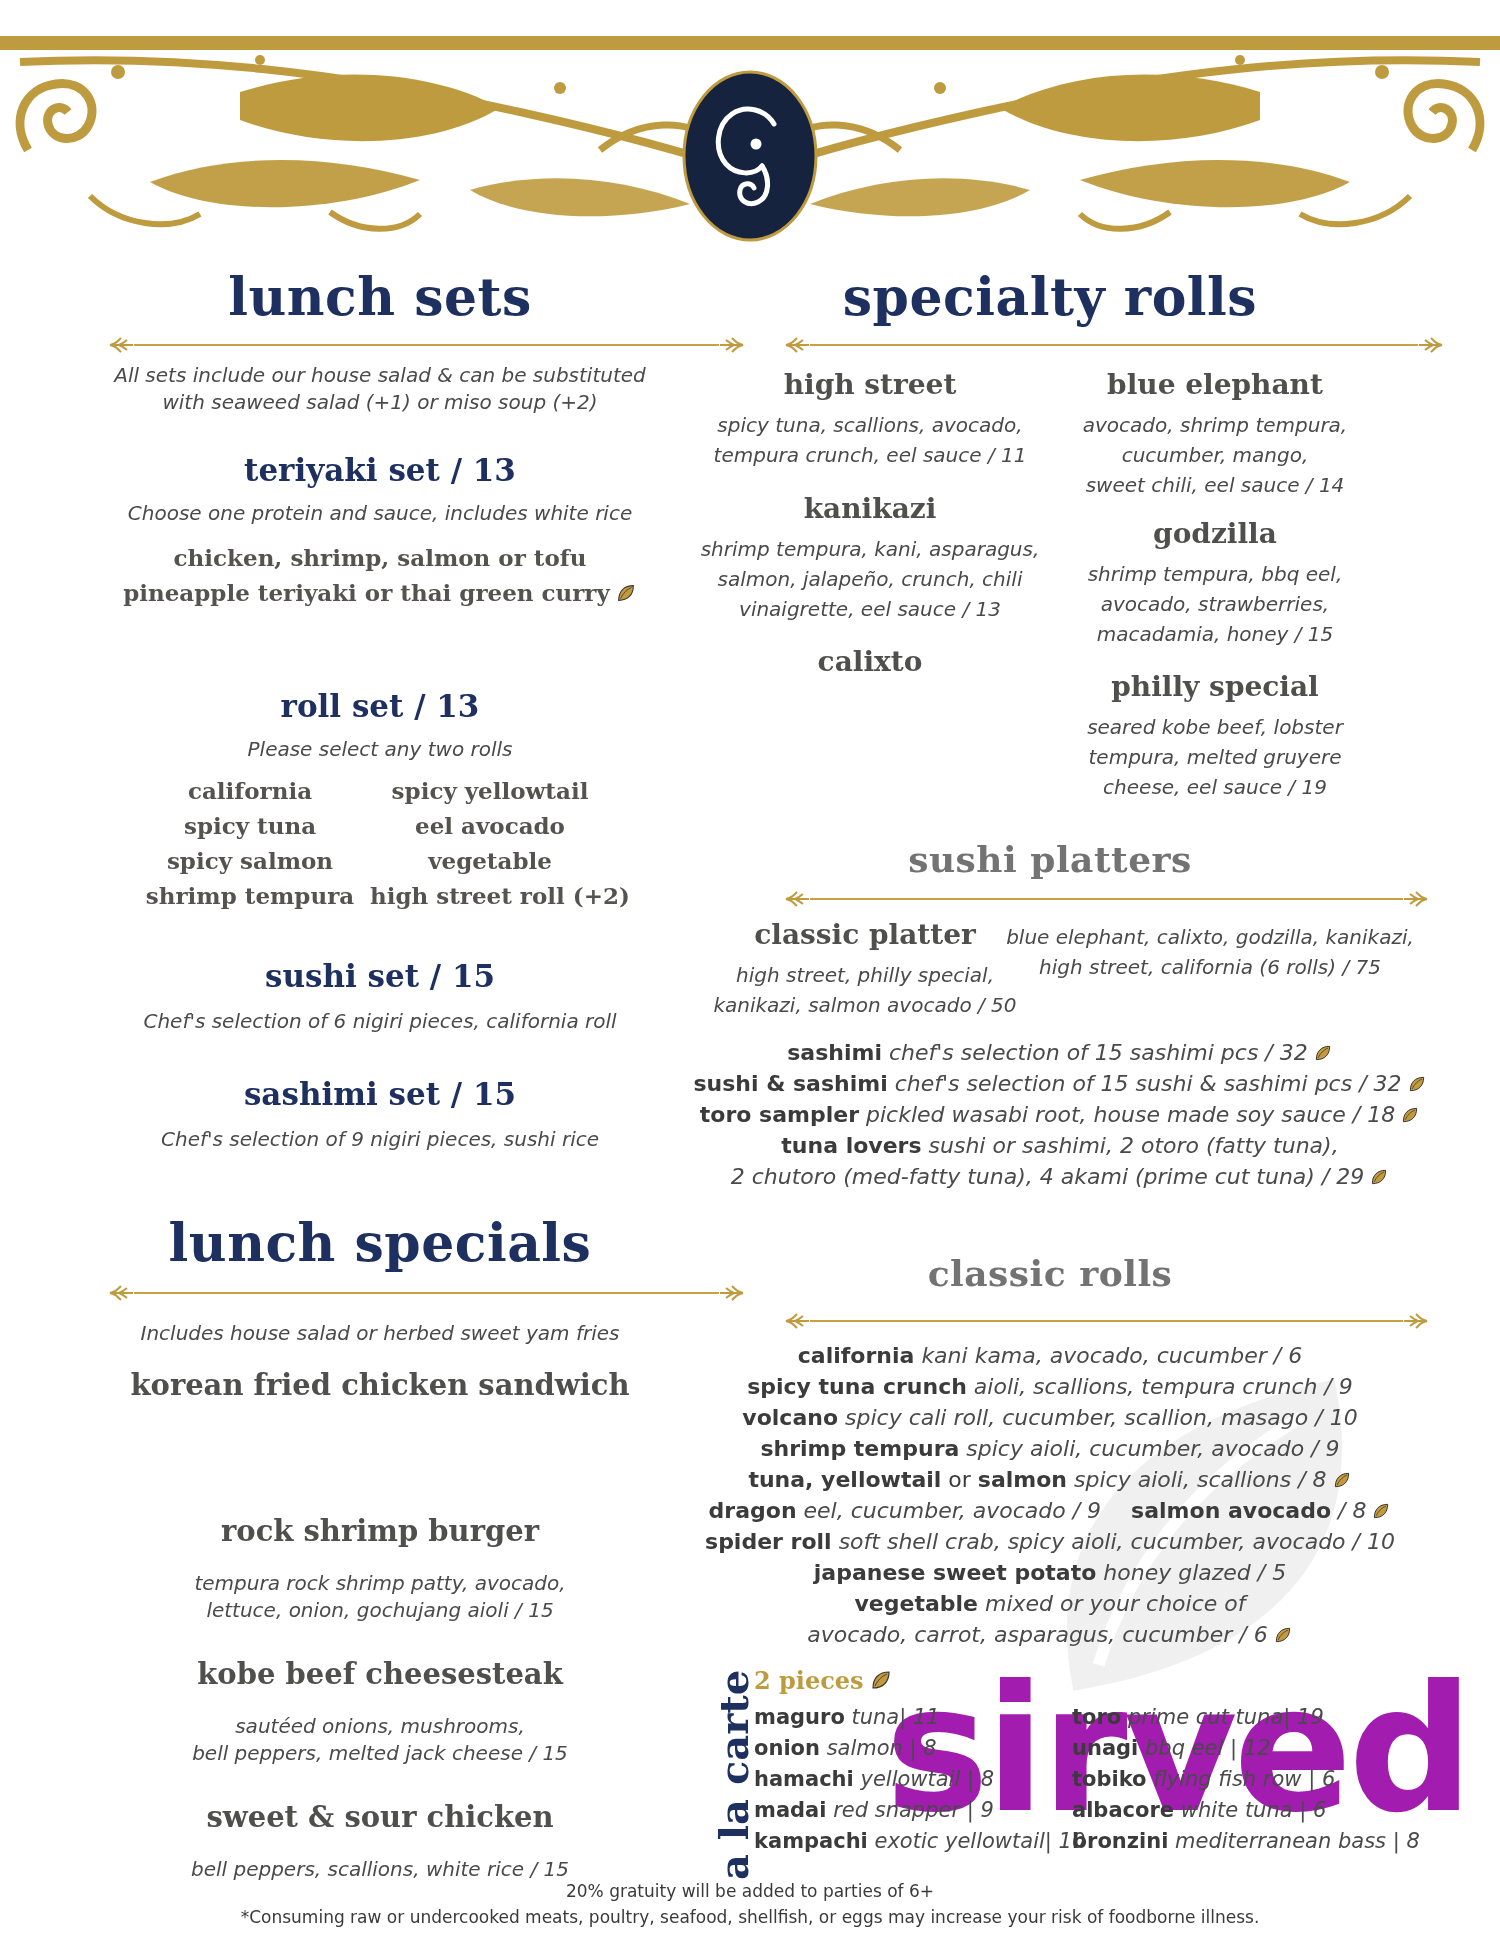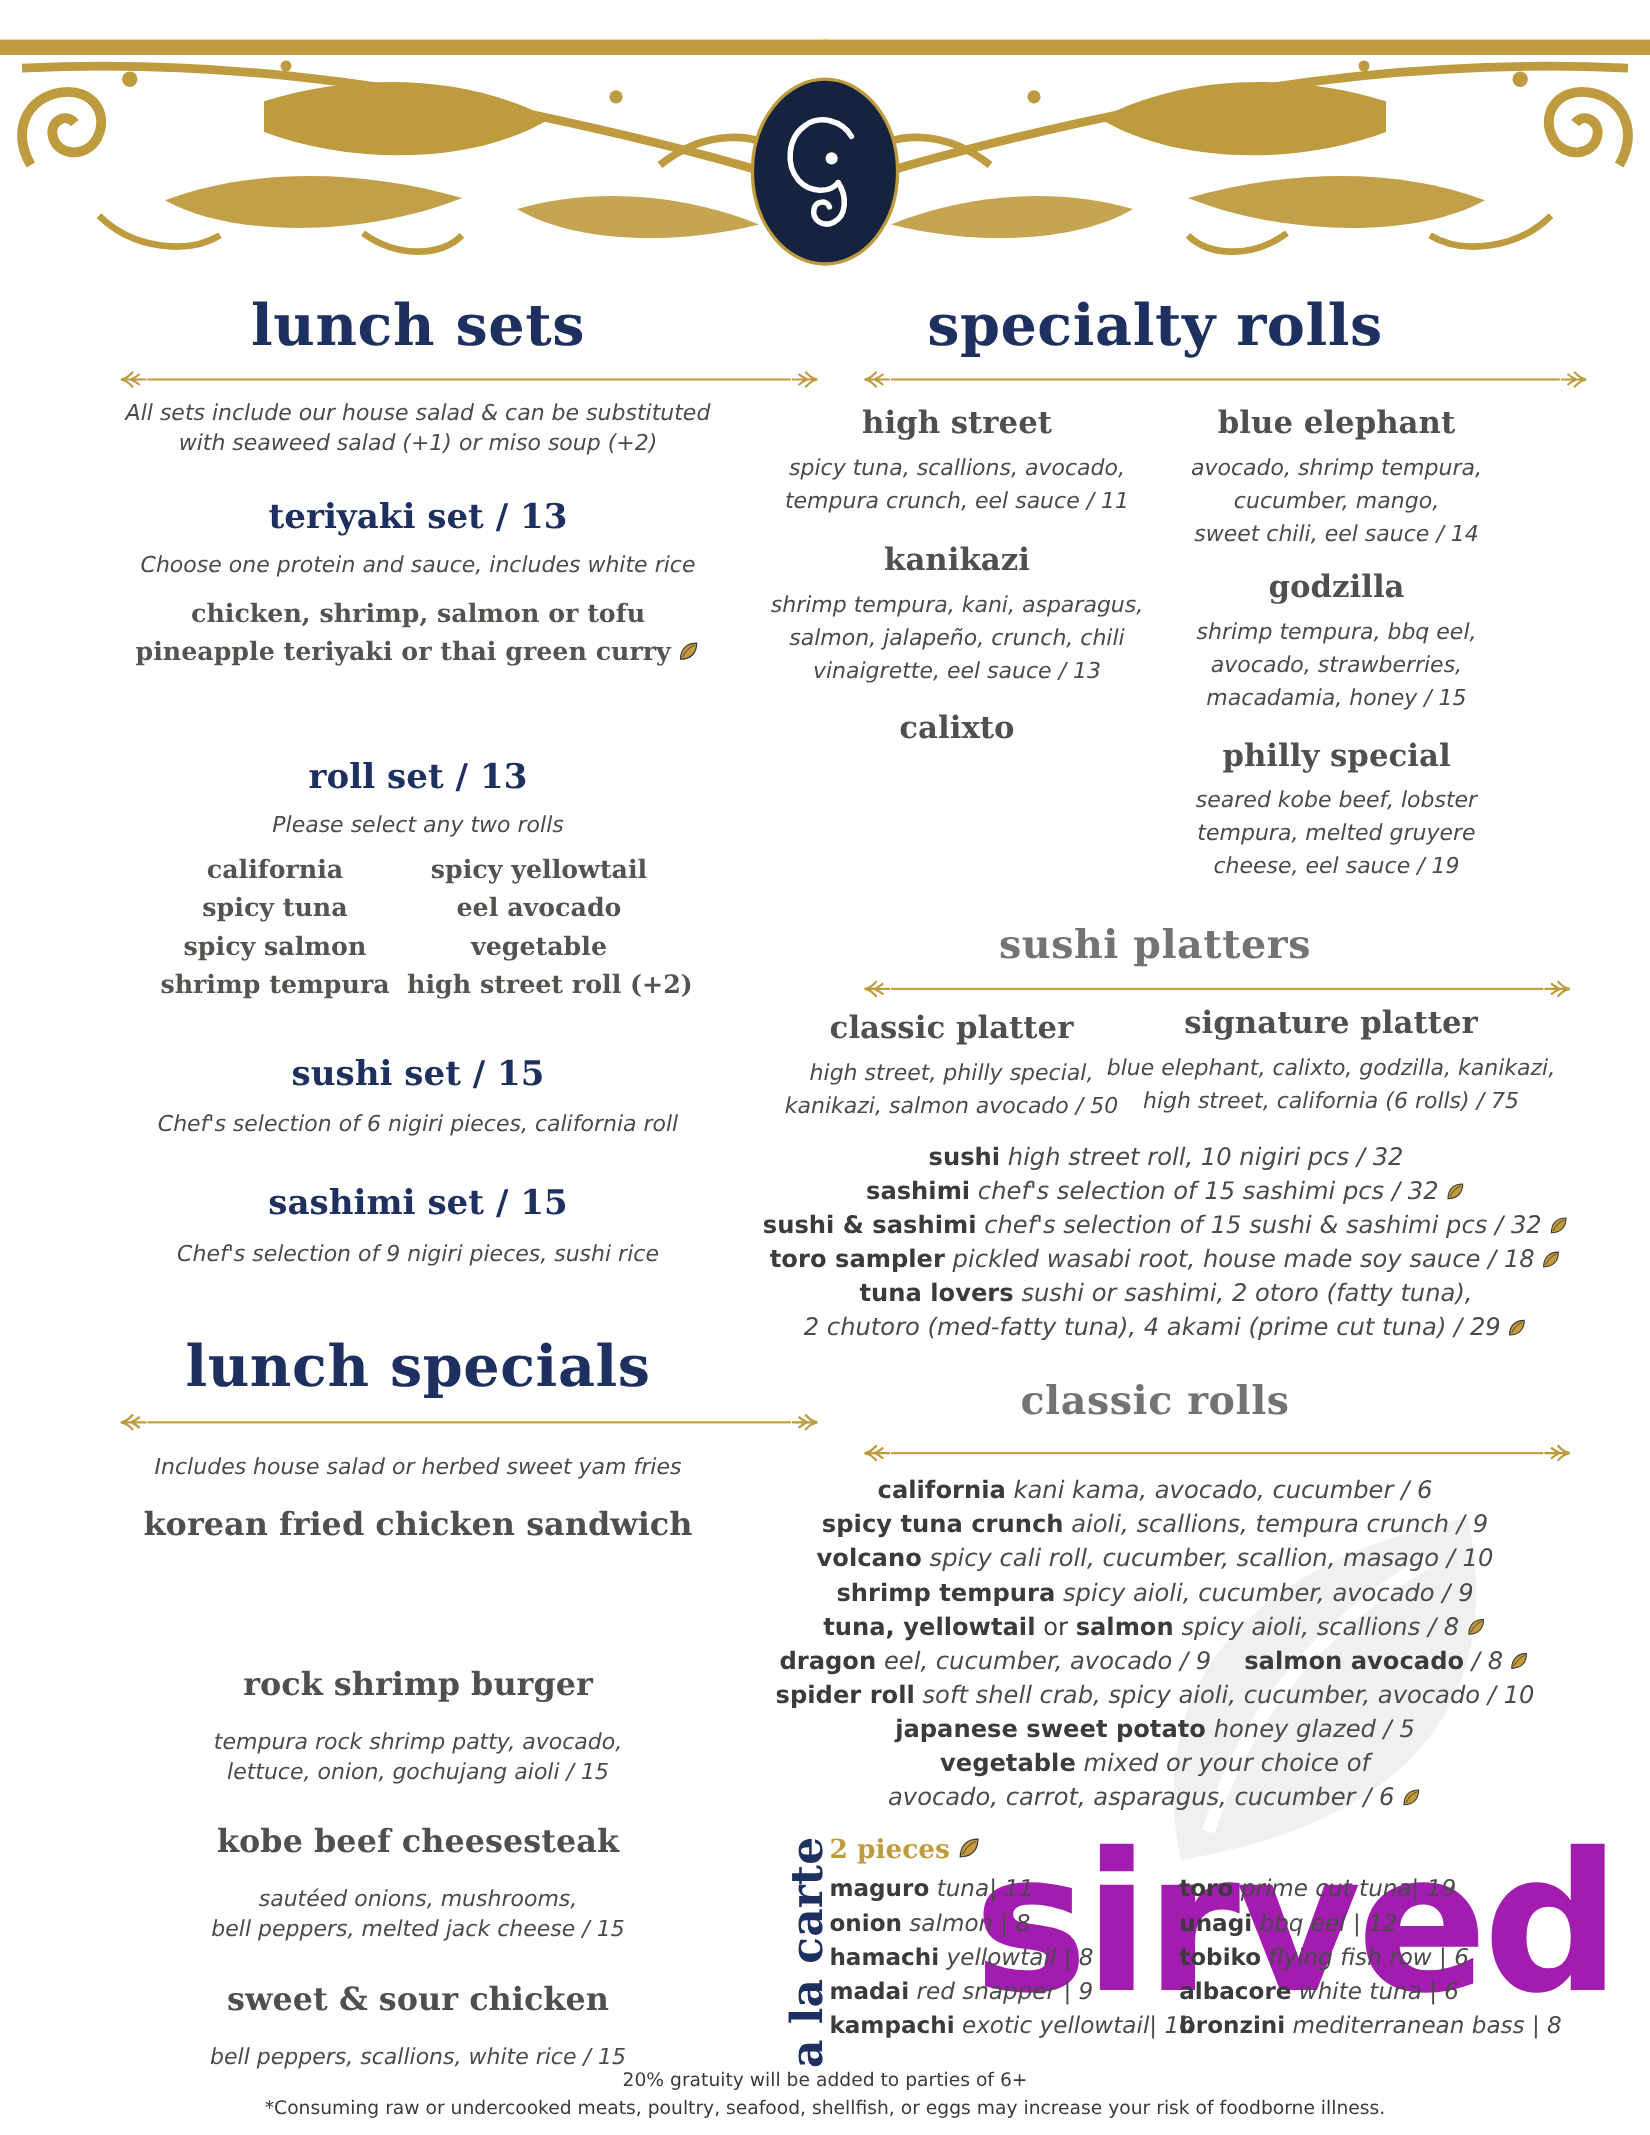--- a/index.html
+++ b/index.html
@@ -211,27 +211,25 @@
         <use href="#fleur"></use>
       </svg>
   </div>
 
   <div class="abs c card" style="left:690px;top:918px;width:350px">
     <div class="card-name">classic platter</div>
     <div class="it pre">high street, philly special,
 kanikazi, salmon avocado / 50</div>
   </div>
   <div class="abs c card" style="left:965px;top:913px;width:490px">
-    <div class="card-name">signature platter</div>
     <div class="it pre">blue elephant, calixto, godzilla, kanikazi,
 high street, california (6 rolls) / 75</div>
   </div>
 
   <div class="abs c" style="left:685px;top:1037px;width:750px">
-    <div class="prow"><b>sushi</b> <i>high street roll, 10 nigiri pcs / 32</i></div>
     <div class="prow"><b>sashimi</b> <i>chef's selection of 15 sashimi pcs / 32</i><svg class="leaf" width="20" height="20">
           <use href="#leaf"></use>
         </svg></div>
     <div class="prow"><b>sushi &amp; sashimi</b> <i>chef's selection of 15 sushi &amp; sashimi pcs / 32</i><svg class="leaf" width="20" height="20">
           <use href="#leaf"></use>
         </svg></div>
     <div class="prow"><b>toro sampler</b> <i>pickled wasabi root, house made soy sauce / 18</i><svg class="leaf" width="20" height="20">
           <use href="#leaf"></use>
         </svg></div>
     <div class="prow"><b>tuna lovers</b> <i>sushi or sashimi, 2 otoro (fatty tuna),</i></div>

